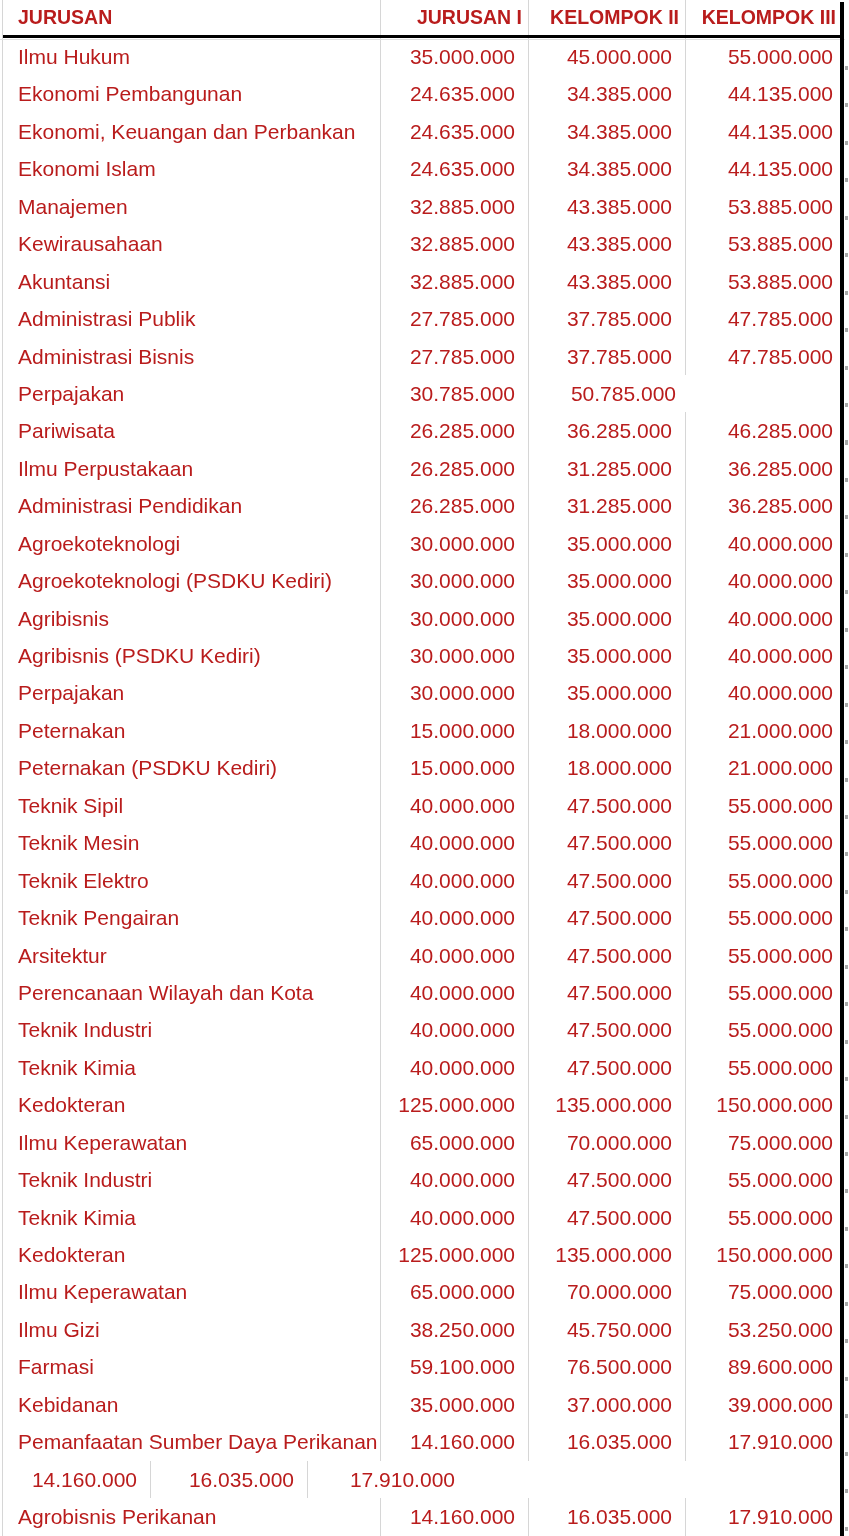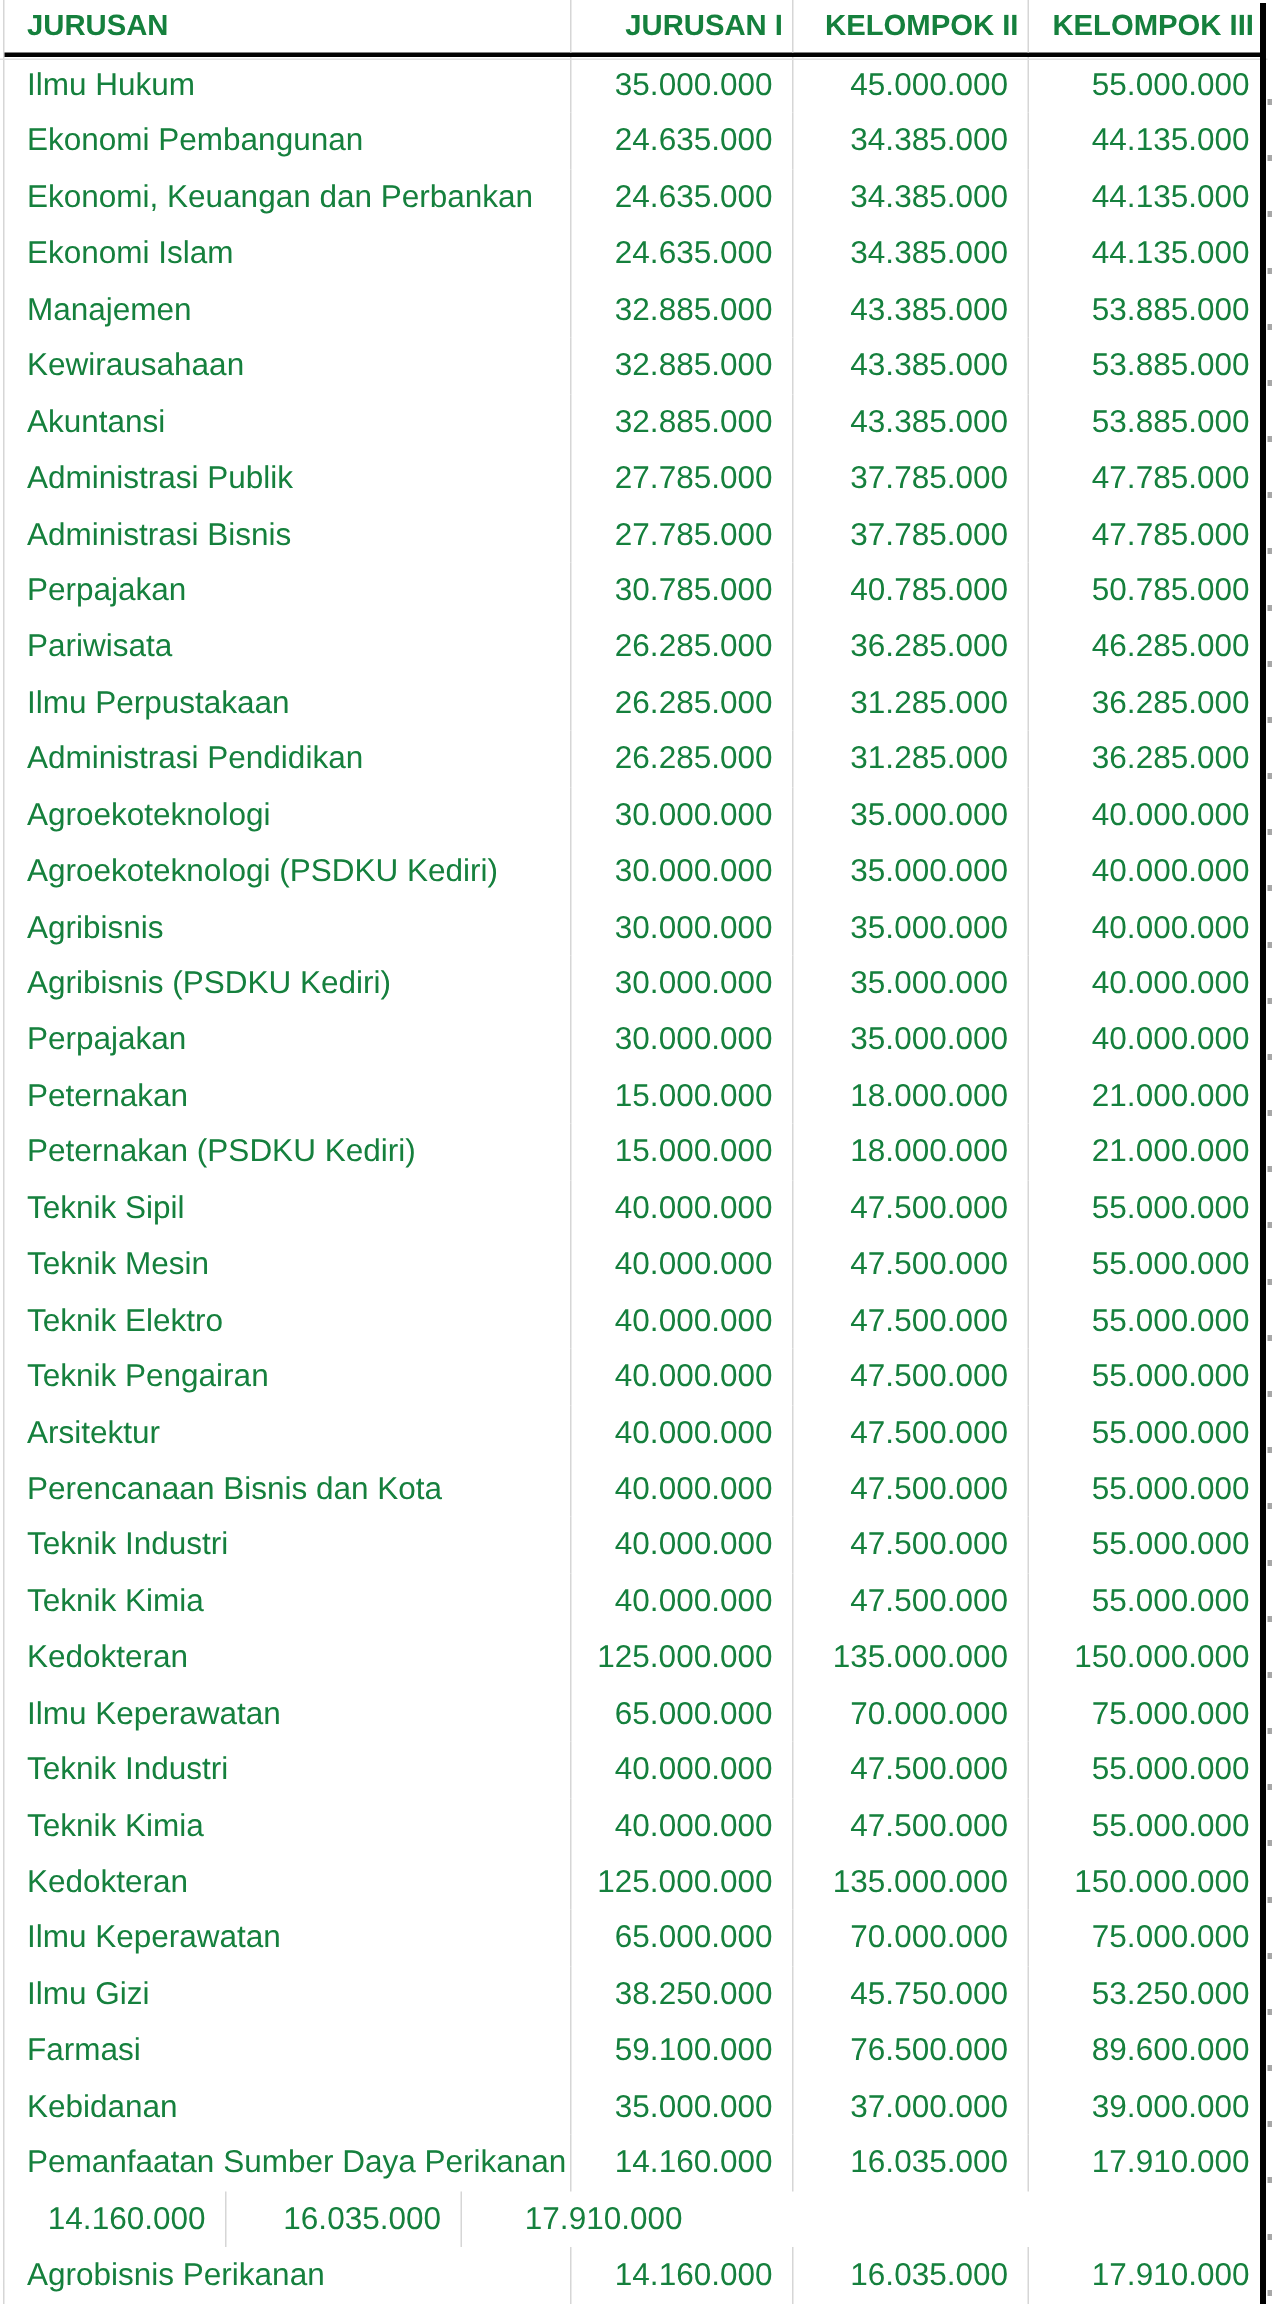--- a/index.html
+++ b/index.html
@@ -3,21 +3,21 @@
 <meta charset="utf-8">
 <style>
   html,body{margin:0;padding:0;background:#ffffff;}
   .wrap{
     position:relative;
     width:849px;
     height:1536px;
     background:#ffffff;
     overflow:hidden;
     font-family:"Liberation Sans", sans-serif;
-    color:#15803d;
+    color:#b91c1c;
   }
   .grid{
     position:absolute;
     left:2px;
     top:0;
     width:839px;
     border-left:1px solid #d6d6d6;
   }
   .row{
     display:flex;
@@ -141,21 +141,20 @@
   <div class="row">
     <div class="cell c1">Administrasi Bisnis</div>
     <div class="cell c2 num">27.785.000</div>
     <div class="cell c3 num">37.785.000</div>
     <div class="cell c4 num">47.785.000</div>
   </div>
 
   <div class="row">
     <div class="cell c1">Perpajakan</div>
     <div class="cell c2 num">30.785.000</div>
-    <div class="cell c3 num">40.785.000</div>
     <div class="cell c4 num">50.785.000</div>
   </div>
 
   <div class="row">
     <div class="cell c1">Pariwisata</div>
     <div class="cell c2 num">26.285.000</div>
     <div class="cell c3 num">36.285.000</div>
     <div class="cell c4 num">46.285.000</div>
   </div>
 
@@ -251,21 +250,21 @@
   </div>
 
   <div class="row">
     <div class="cell c1">Arsitektur</div>
     <div class="cell c2 num">40.000.000</div>
     <div class="cell c3 num">47.500.000</div>
     <div class="cell c4 num">55.000.000</div>
   </div>
 
   <div class="row">
-    <div class="cell c1">Perencanaan Bisnis dan Kota</div>
+    <div class="cell c1">Perencanaan Wilayah dan Kota</div>
     <div class="cell c2 num">40.000.000</div>
     <div class="cell c3 num">47.500.000</div>
     <div class="cell c4 num">55.000.000</div>
   </div>
 
   <div class="row">
     <div class="cell c1">Teknik Industri</div>
     <div class="cell c2 num">40.000.000</div>
     <div class="cell c3 num">47.500.000</div>
     <div class="cell c4 num">55.000.000</div>

